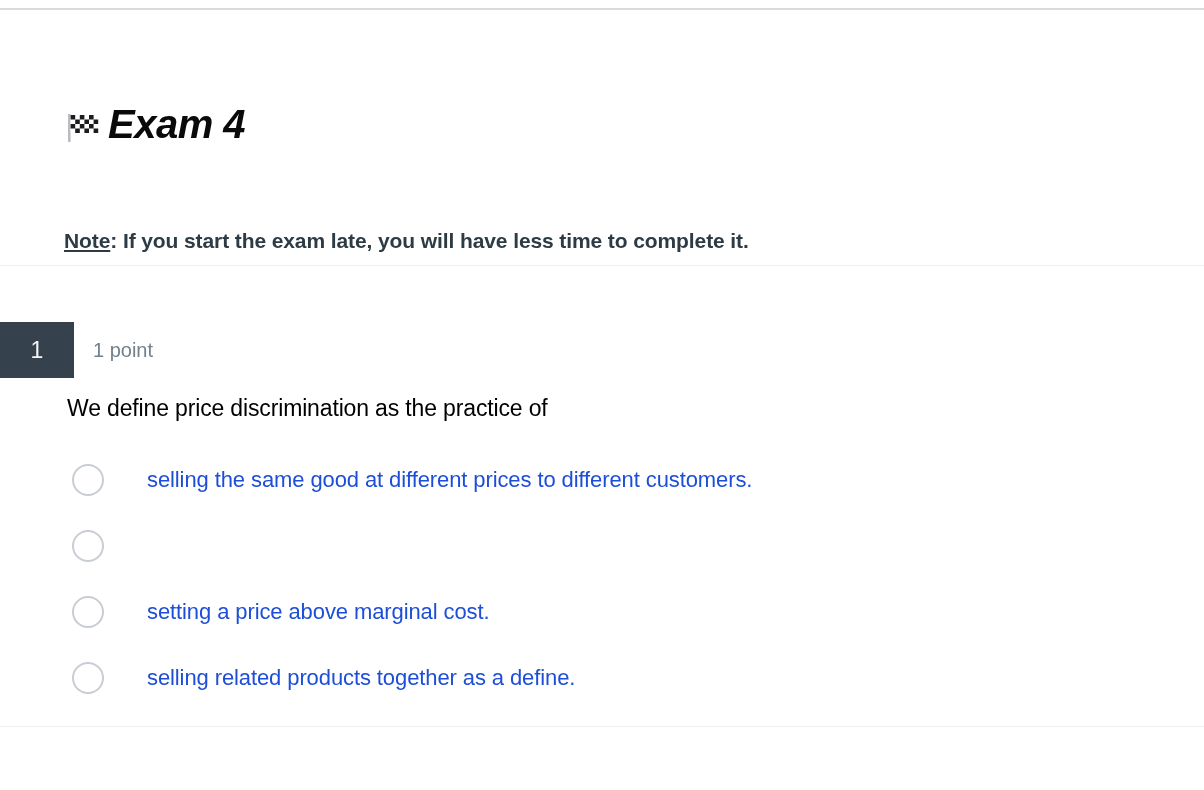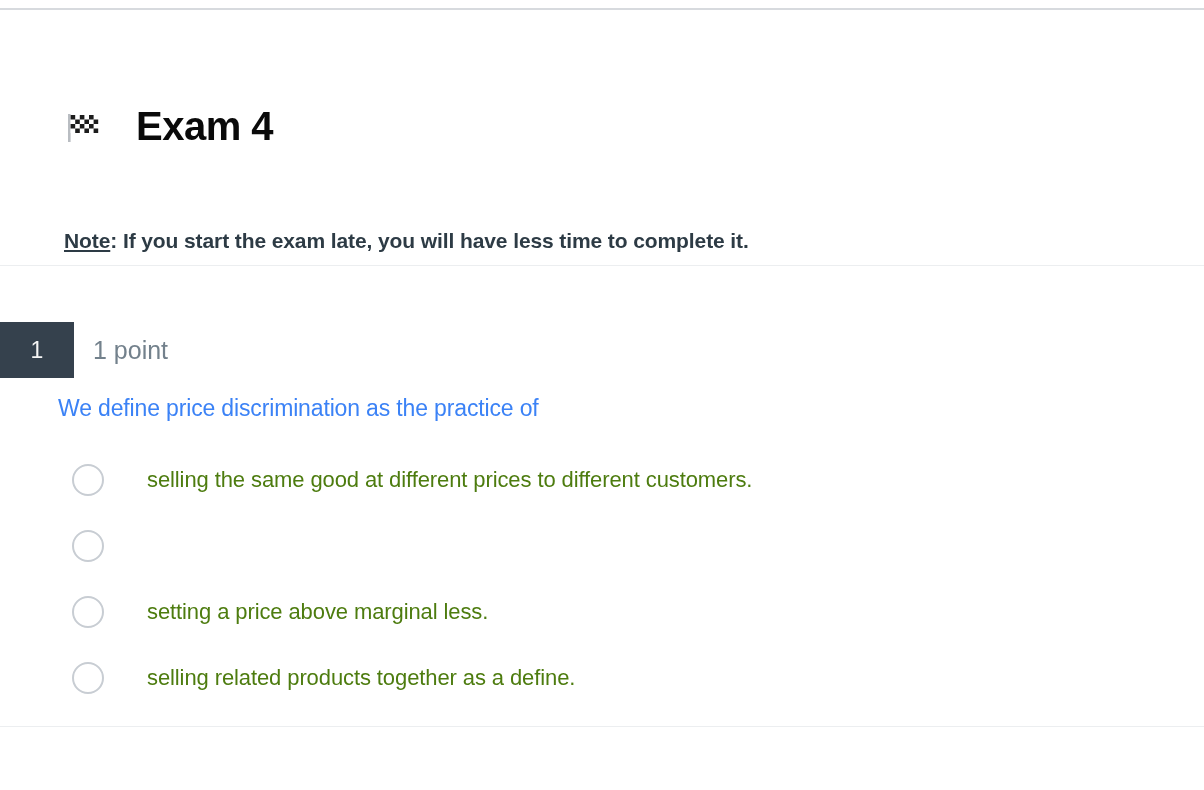--- a/index.html
+++ b/index.html
@@ -42,22 +42,22 @@
     height: 1px;
     background: #eceef0;
   }
 
   
   .quiz-header {
     position: absolute;
     left: 64px;
     top: 104px;
     display: flex;
-    align-items: center;
-    gap: 28px;
+    gap: 0;
+    font-style: italic;
   }
   .flag-icon {
     font-size: 34px;
     line-height: 1;
     display: inline-block;
     width: 44px;
     height: 44px;
     position: relative;
     top: 2px;
   }
@@ -107,30 +107,30 @@
     align-items: center;
     justify-content: center;
   }
   .question-points {
     position: absolute;
     left: 93px;
     top: 0;
     height: 56px;
     display: flex;
     align-items: center;
-    font-size: 25px;
+    font-size: 20px;
     color: #73818c;
   }
 
   .question-text {
     position: absolute;
-    left: 58px;
+    left: 67px;
     top: 72px;
     font-size: 23px;
-    color: #3b82f6;
+    color: #000000;
     line-height: 1.3;
     letter-spacing: -0.15px;
   }
 
   .answers-list {
     position: absolute;
     left: 0;
     top: 125px;
     width: 1204px;
   }
@@ -146,21 +146,21 @@
     width: 32px;
     height: 32px;
     border: 2px solid #c8cdd3;
     border-radius: 50%;
     background: #ffffff;
   }
   .answer-label {
     position: absolute;
     left: 147px;
     font-size: 22px;
-    color: #4d7c0f;
+    color: #1d4ed8;
     letter-spacing: -0.1px;
     white-space: nowrap;
   }
 </style>
 </head>
 <body>
 
 <div class="rule-top"></div>
 
 <div class="quiz-header">
@@ -210,21 +210,21 @@
       <span class="answer-radio"></span>
       <span class="answer-label">selling the same good at different prices to different customers.</span>
     </div>
 
     <div class="answer-option">
       <span class="answer-radio"></span>
     </div>
 
     <div class="answer-option">
       <span class="answer-radio"></span>
-      <span class="answer-label">setting a price above marginal less.</span>
+      <span class="answer-label">setting a price above marginal cost.</span>
     </div>
 
     <div class="answer-option">
       <span class="answer-radio"></span>
       <span class="answer-label">selling related products together as a define.</span>
     </div>
 
   </div>
 </div>
 

